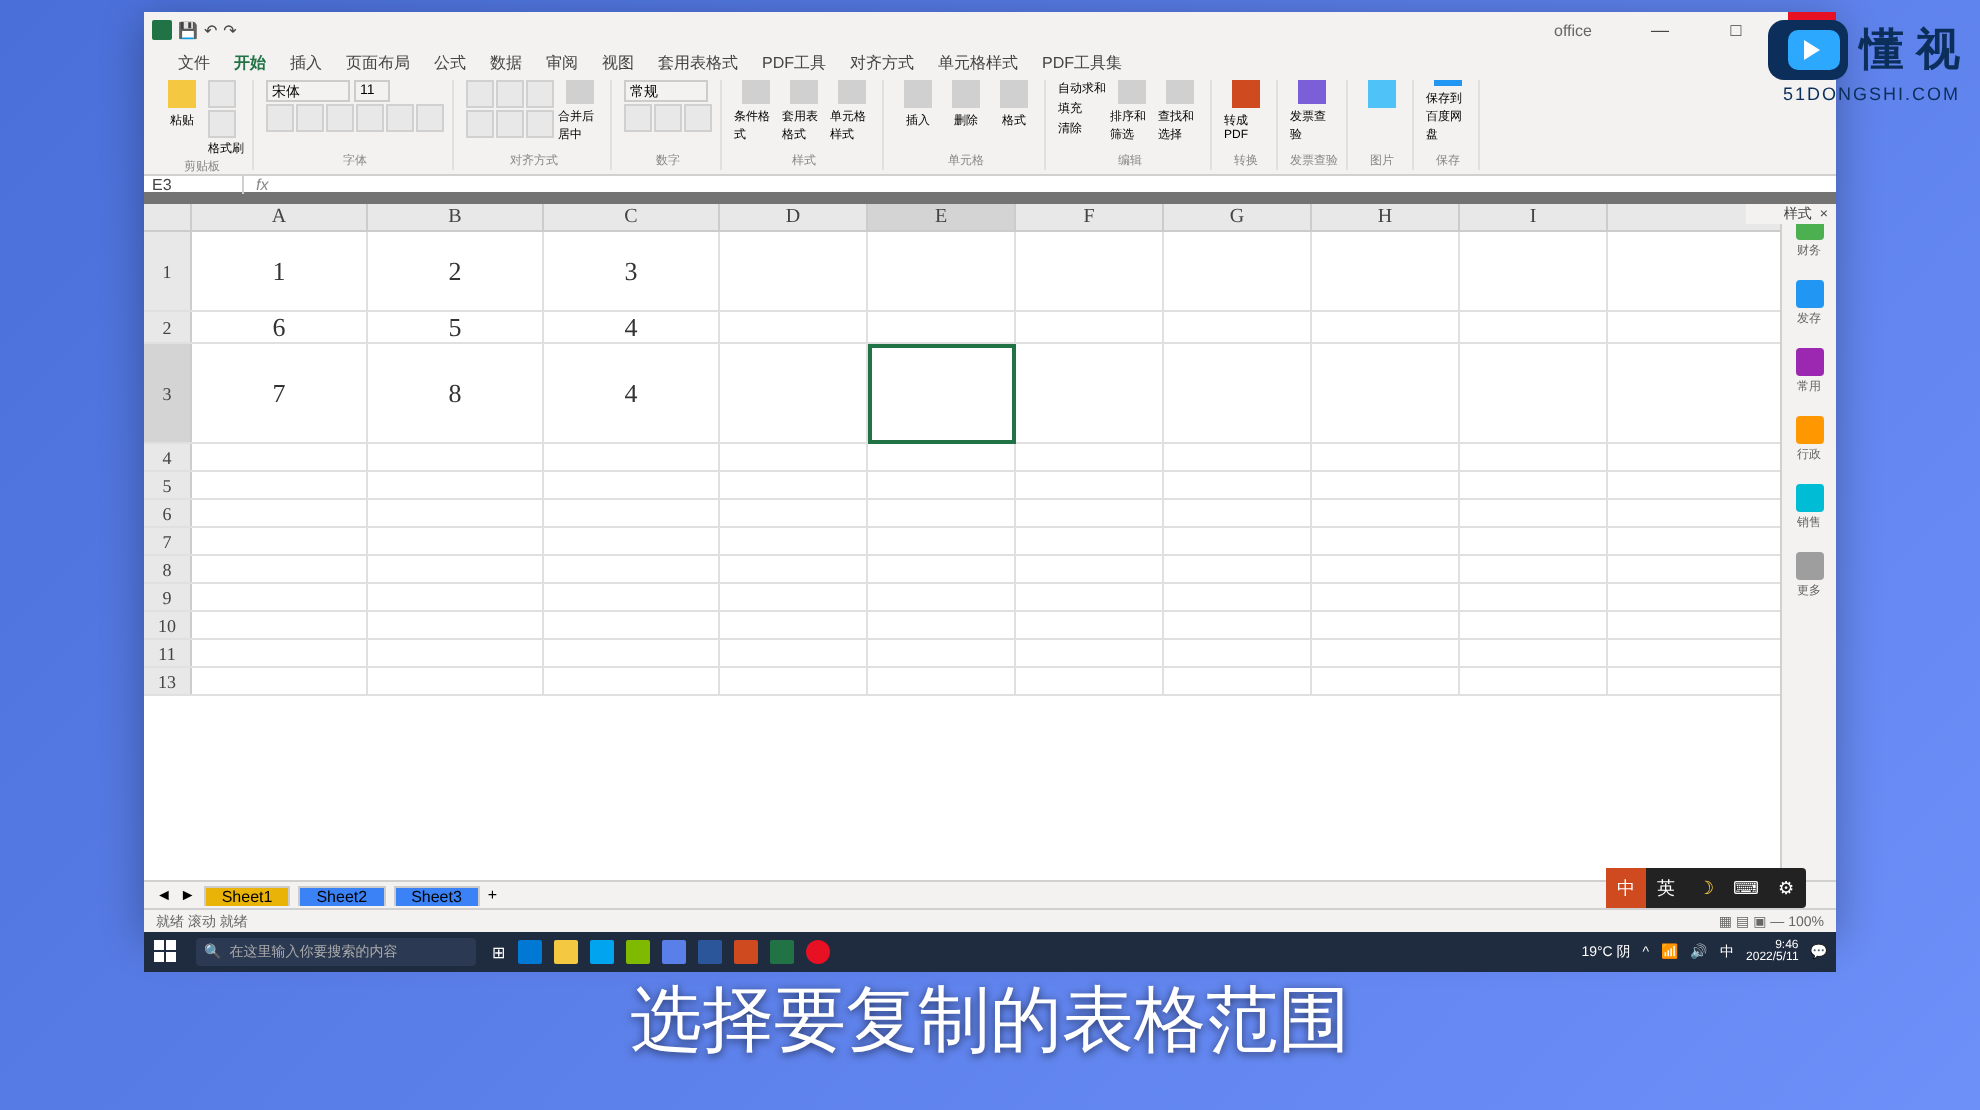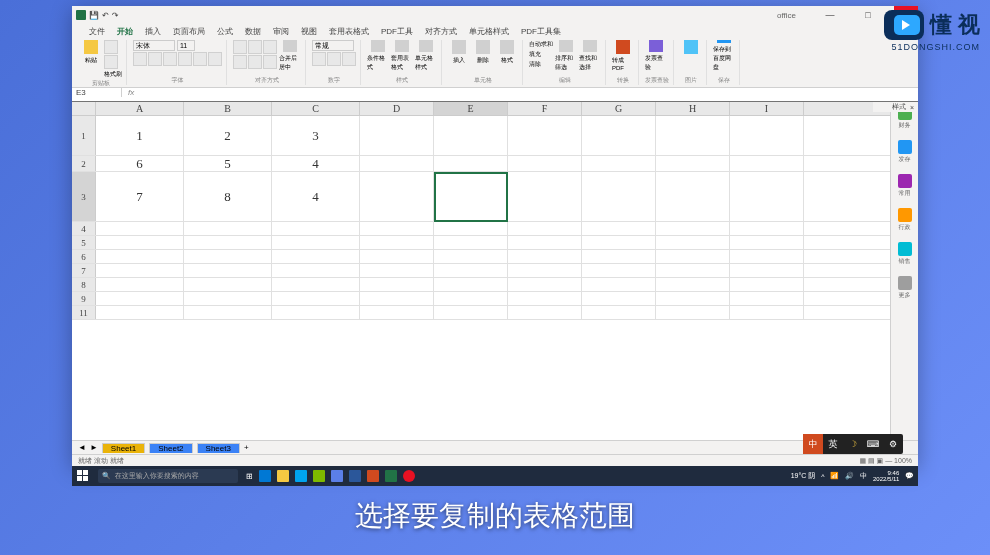--- a/index.html
+++ b/index.html
@@ -16,21 +16,21 @@
 .menubar { height: 14px; background: #f3f2f1; display: flex; align-items: center; padding: 0 17px; gap: 12px; font-size: 8px; color: #444; }
 .menubar span.active { color: #217346; font-weight: 600; }
 .ribbon { height: 50px; background: #f3f2f1; border-bottom: 1px solid #d0d0d0; display: flex; padding: 2px 4px; gap: 2px; position: relative; }
 .ribbon-group { display: flex; flex-direction: column; border-right: 1px solid #e0e0e0; padding: 0 4px; }
 .ribbon-items { display: flex; gap: 2px; flex: 1; align-items: flex-start; }
 .ribbon-btn { width: 14px; height: 14px; background: #e8e8e8; border: 1px solid #d0d0d0; }
 .ribbon-btn-lg { width: 22px; height: 32px; display: flex; flex-direction: column; align-items: center; font-size: 6px; }
 .ribbon-btn-lg .ico { width: 14px; height: 14px; background: #d0d0d0; margin-bottom: 2px; }
 .ribbon-label { font-size: 6px; color: #888; text-align: center; margin-top: auto; }
 .font-select { font-size: 7px; border: 1px solid #ccc; padding: 0 2px; height: 11px; display: flex; align-items: center; }
-.formula-bar { height: 14px; border-bottom: 1px solid #737373; display: flex; align-items: flex-start; font-size: 8px; }
+.formula-bar { height: 14px; border-bottom: 6px solid #737373; display: flex; align-items: center; font-size: 8px; }
 .name-box { width: 50px; border-right: 1px solid #d0d0d0; padding: 0 4px; color: #444; }
 .fx-icon { padding: 0 6px; color: #888; font-style: italic; }
 .grid-area { flex: 1; display: flex; overflow: hidden; position: relative; }
 .grid-main { flex: 1; display: flex; flex-direction: column; overflow: hidden; background: #fff; }
 .col-headers { display: flex; height: 14px; background: #e8e8e8; border-bottom: 1px solid #ccc; }
 .corner-cell { width: 24px; background: #e8e8e8; border-right: 1px solid #ccc; }
 .col-h { border-right: 1px solid #ccc; text-align: center; font-size: 10px; color: #444; display: flex; align-items: center; justify-content: center; font-family: "Times New Roman", serif; }
 .col-h.sel { background: #d4d4d4; }
 .col-A { width: 88px; } .col-B { width: 88px; } .col-C { width: 88px; } .col-D { width: 74px; }
 .col-E { width: 74px; } .col-F { width: 74px; } .col-G { width: 74px; } .col-H { width: 74px; } .col-I { width: 74px; }
@@ -54,21 +54,21 @@
 .ime-btn { width: 20px; height: 20px; display: flex; align-items: center; justify-content: center; font-size: 9px; color: #fff; }
 .ime-btn.zh { background: #d04a1f; }
 .ime-btn.mo { color: #f5c842; }
 .taskbar { position: absolute; left: 72px; right: 72px; bottom: 69px; height: 20px; background: #1f2b3e; display: flex; align-items: center; padding: 0 4px; gap: 8px; font-size: 8px; color: #fff; }
 .tb-start { width: 14px; height: 14px; display: flex; align-items: center; justify-content: center; }
 .tb-search { width: 140px; height: 14px; background: #2b3a52; display: flex; align-items: center; padding: 0 4px; color: #aaa; font-size: 7px; border-radius: 2px; gap: 4px; }
 .tb-icons { display: flex; gap: 6px; align-items: center; }
 .tb-ico { width: 12px; height: 12px; border-radius: 1px; }
 .tb-right { margin-left: auto; display: flex; align-items: center; gap: 6px; font-size: 7px; }
 .tb-time { display: flex; flex-direction: column; align-items: flex-end; line-height: 1; font-size: 6px; }
-.subtitle { position: absolute; bottom: 20px; left: 50%; transform: translateX(-50%); font-size: 28px; color: #fff; text-shadow: 0 1px 4px rgba(0,0,0,0.6); }
+.subtitle { position: absolute; bottom: 20px; left: 50%; transform: translateX(-50%); font-size: 36px; color: #fff; text-shadow: 0 1px 4px rgba(0,0,0,0.6); }
 .logo { position: absolute; right: 10px; top: 10px; display: flex; align-items: center; gap: 6px; }
 .logo-icon { width: 40px; height: 30px; position: relative; }
 .logo-outer { width: 40px; height: 30px; background: #0b2e5a; border-radius: 8px; position: absolute; }
 .logo-inner { width: 26px; height: 20px; background: #2da8ff; border-radius: 5px; position: absolute; left: 10px; top: 5px; }
 .logo-play { position: absolute; left: 18px; top: 10px; width: 0; height: 0; border-left: 8px solid #fff; border-top: 5px solid transparent; border-bottom: 5px solid transparent; }
 .logo-text { color: #0b2e5a; font-size: 22px; font-weight: 700; }
 .logo-sub { position: absolute; right: 10px; top: 42px; font-size: 9px; color: #0b2e5a; letter-spacing: 1px; }
 </style>
 </head>
 <body>
@@ -381,21 +381,45 @@
             <div class="cell col-B"></div>
             <div class="cell col-C"></div>
             <div class="cell col-D"></div>
             <div class="cell col-E"></div>
             <div class="cell col-F"></div>
             <div class="cell col-G"></div>
             <div class="cell col-H"></div>
             <div class="cell col-I"></div>
           </div>
         <div class="row row-normal">
+            <div class="row-h">10</div>
+            <div class="cell col-A"></div>
+            <div class="cell col-B"></div>
+            <div class="cell col-C"></div>
+            <div class="cell col-D"></div>
+            <div class="cell col-E"></div>
+            <div class="cell col-F"></div>
+            <div class="cell col-G"></div>
+            <div class="cell col-H"></div>
+            <div class="cell col-I"></div>
+          </div>
+        <div class="row row-normal">
             <div class="row-h">11</div>
+            <div class="cell col-A"></div>
+            <div class="cell col-B"></div>
+            <div class="cell col-C"></div>
+            <div class="cell col-D"></div>
+            <div class="cell col-E"></div>
+            <div class="cell col-F"></div>
+            <div class="cell col-G"></div>
+            <div class="cell col-H"></div>
+            <div class="cell col-I"></div>
+          </div>
+        <div class="row row-normal">
+            <div class="row-h">13</div>
             <div class="cell col-A"></div>
             <div class="cell col-B"></div>
             <div class="cell col-C"></div>
             <div class="cell col-D"></div>
             <div class="cell col-E"></div>
             <div class="cell col-F"></div>
             <div class="cell col-G"></div>
             <div class="cell col-H"></div>
             <div class="cell col-I"></div>
           </div>

